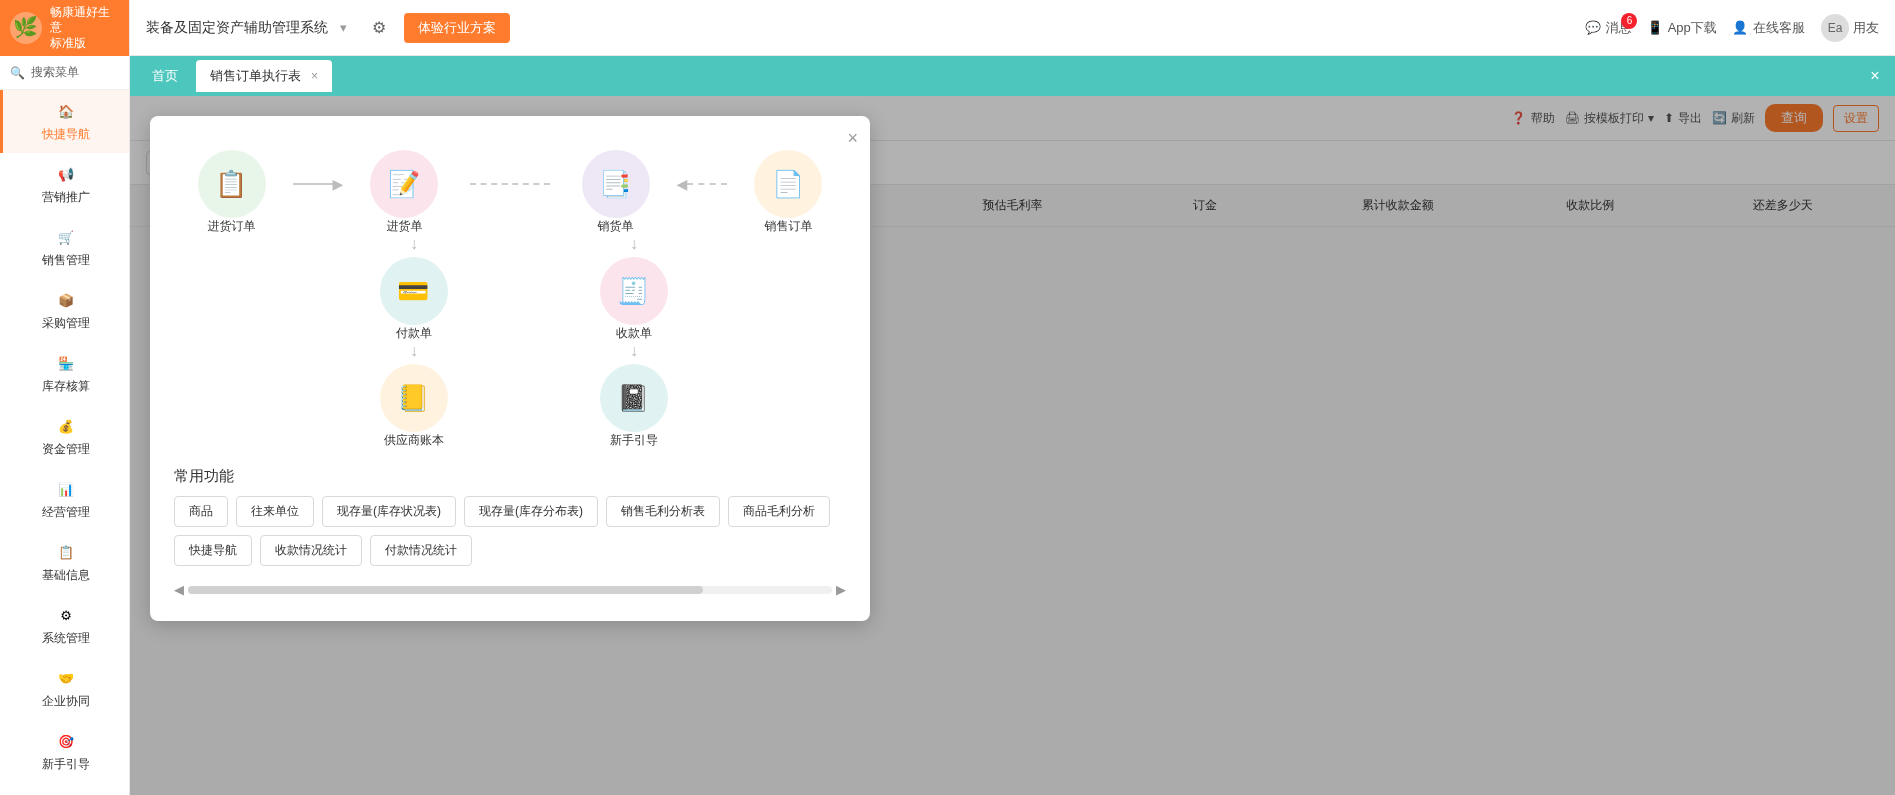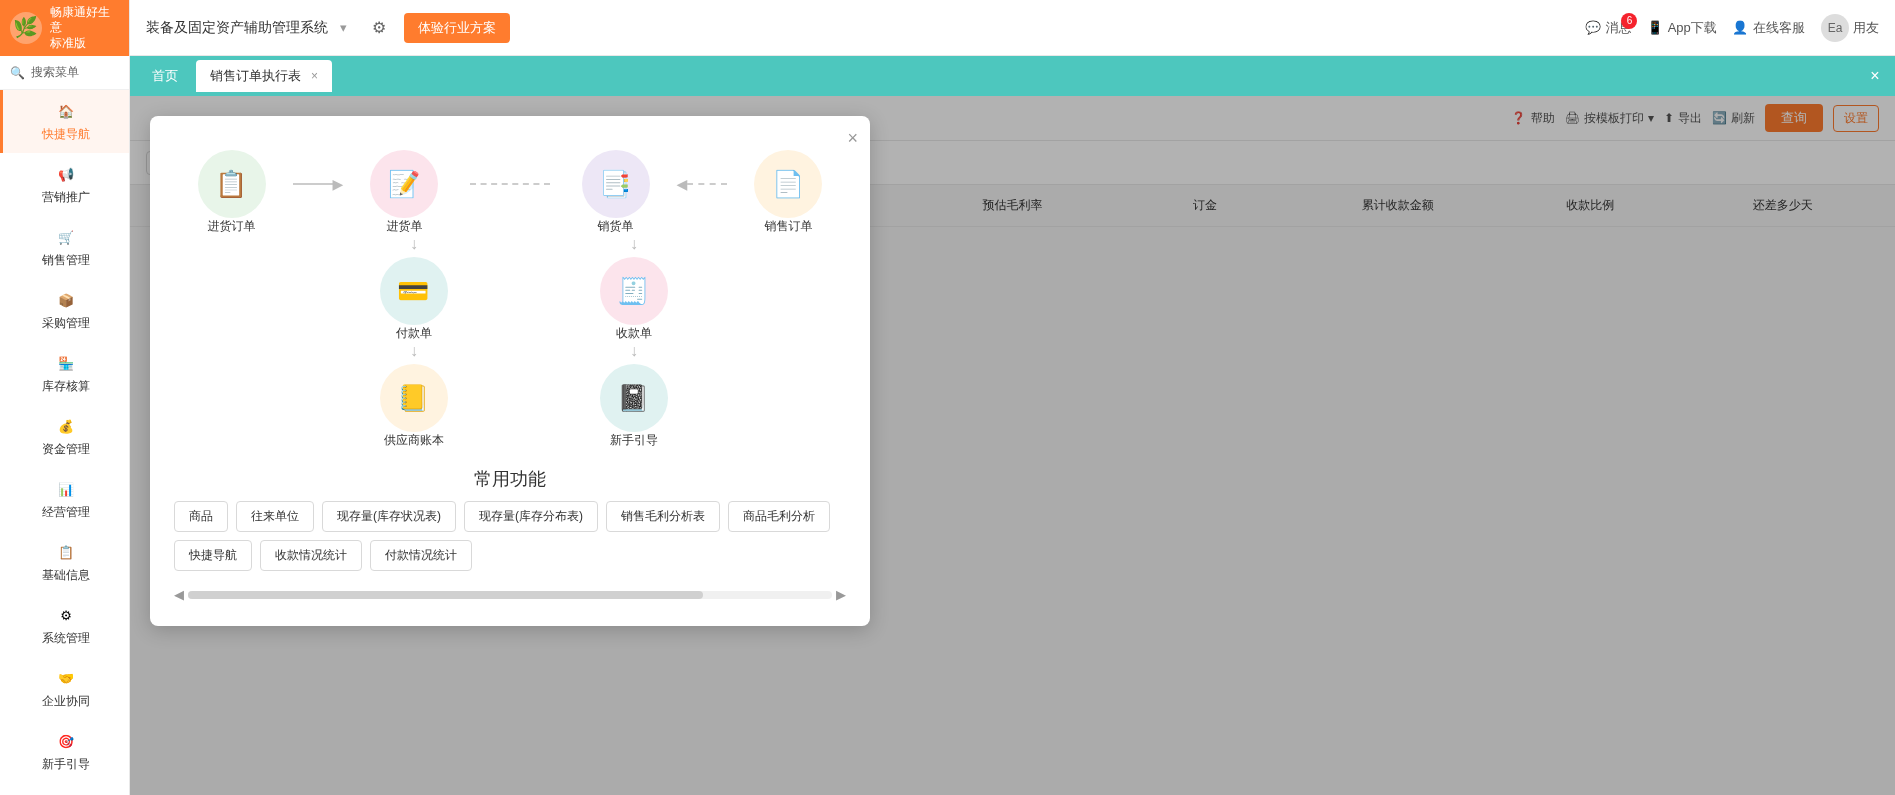--- a/index.html
+++ b/index.html
@@ -44,21 +44,21 @@
     .tab-close { margin-left: 4px; color: #999; font-size: 12px; cursor: pointer; }
     .tab-bar-close { margin-left: auto; color: #fff; cursor: pointer; font-size: 16px; width: 24px; height: 24px; display: flex; align-items: center; justify-content: center; }
 
     
     .content-area { flex: 1; overflow: hidden; position: relative; background: #f5f5f5; }
 
     
     .toolbar-row { background: #fff; padding: 8px 16px; display: flex; align-items: center; gap: 12px; border-bottom: 1px solid #e8e8e8; }
     .toolbar-right { margin-left: auto; display: flex; align-items: center; gap: 10px; }
     .toolbar-btn { display: flex; align-items: center; gap: 4px; cursor: pointer; color: #555; font-size: 12px; }
-    .query-btn { background: #ff7c2e; color: #fff; border: none; border-radius: 4px; padding: 5px 16px; cursor: pointer; font-size: 13px; }
+    .query-btn { background: #ff7c2e; color: #fff; border: none; border-radius: 10px; padding: 5px 16px; cursor: pointer; font-size: 13px; }
     .setting-btn { background: #fff; color: #ff7c2e; border: 1px solid #ff7c2e; border-radius: 4px; padding: 4px 10px; cursor: pointer; font-size: 12px; }
 
     
     .filter-row { background: #fff; padding: 8px 16px; display: flex; align-items: center; gap: 12px; border-bottom: 1px solid #e8e8e8; }
     .date-input { border: 1px solid #d9d9d9; border-radius: 4px; padding: 4px 8px; width: 140px; font-size: 12px; color: #bbb; display: flex; align-items: center; gap: 4px; }
     .status-select { border: 1px solid #d9d9d9; border-radius: 4px; padding: 4px 8px; width: 120px; font-size: 12px; color: #333; display: flex; align-items: center; justify-content: space-between; }
     .more-conditions { font-size: 12px; color: #555; cursor: pointer; }
 
     
     .table-header { background: #f5f5f5; display: flex; align-items: center; border-bottom: 1px solid #e8e8e8; padding: 8px 16px; }
@@ -75,21 +75,21 @@
     .flow-circle.green { background: #e8f5e9; color: #4caf50; }
     .flow-circle.red { background: #fce4ec; color: #e91e63; }
     .flow-circle.purple { background: #ede7f6; color: #7b1fa2; }
     .flow-circle.orange { background: #fff3e0; color: #ff9800; }
     .flow-circle.teal { background: #e0f2f1; color: #009688; }
     .flow-circle.pink { background: #fce4ec; color: #e91e63; }
     .flow-label { font-size: 12px; color: #333; text-align: left; }
 
     
     .common-functions { margin-top: 8px; }
-    .cf-title { font-size: 18px; color: #333; font-weight: 500; margin-bottom: 10px; text-align: center; }
+    .cf-title { font-size: 15px; color: #333; font-weight: 500; margin-bottom: 10px; }
     .cf-buttons { display: flex; flex-wrap: wrap; gap: 8px; }
     .cf-btn { border: 1px solid #d9d9d9; border-radius: 4px; padding: 6px 14px; font-size: 12px; color: #333; cursor: pointer; background: #fff; }
 
     
     .modal-scrollbar { margin-top: 16px; display: flex; align-items: center; gap: 4px; }
     .scrollbar-track { flex: 1; height: 8px; background: #f0f0f0; border-radius: 4px; }
     .scrollbar-thumb { width: 80%; height: 100%; background: #d0d0d0; border-radius: 4px; }
     .scroll-arrow { cursor: pointer; color: #999; }
 
     

